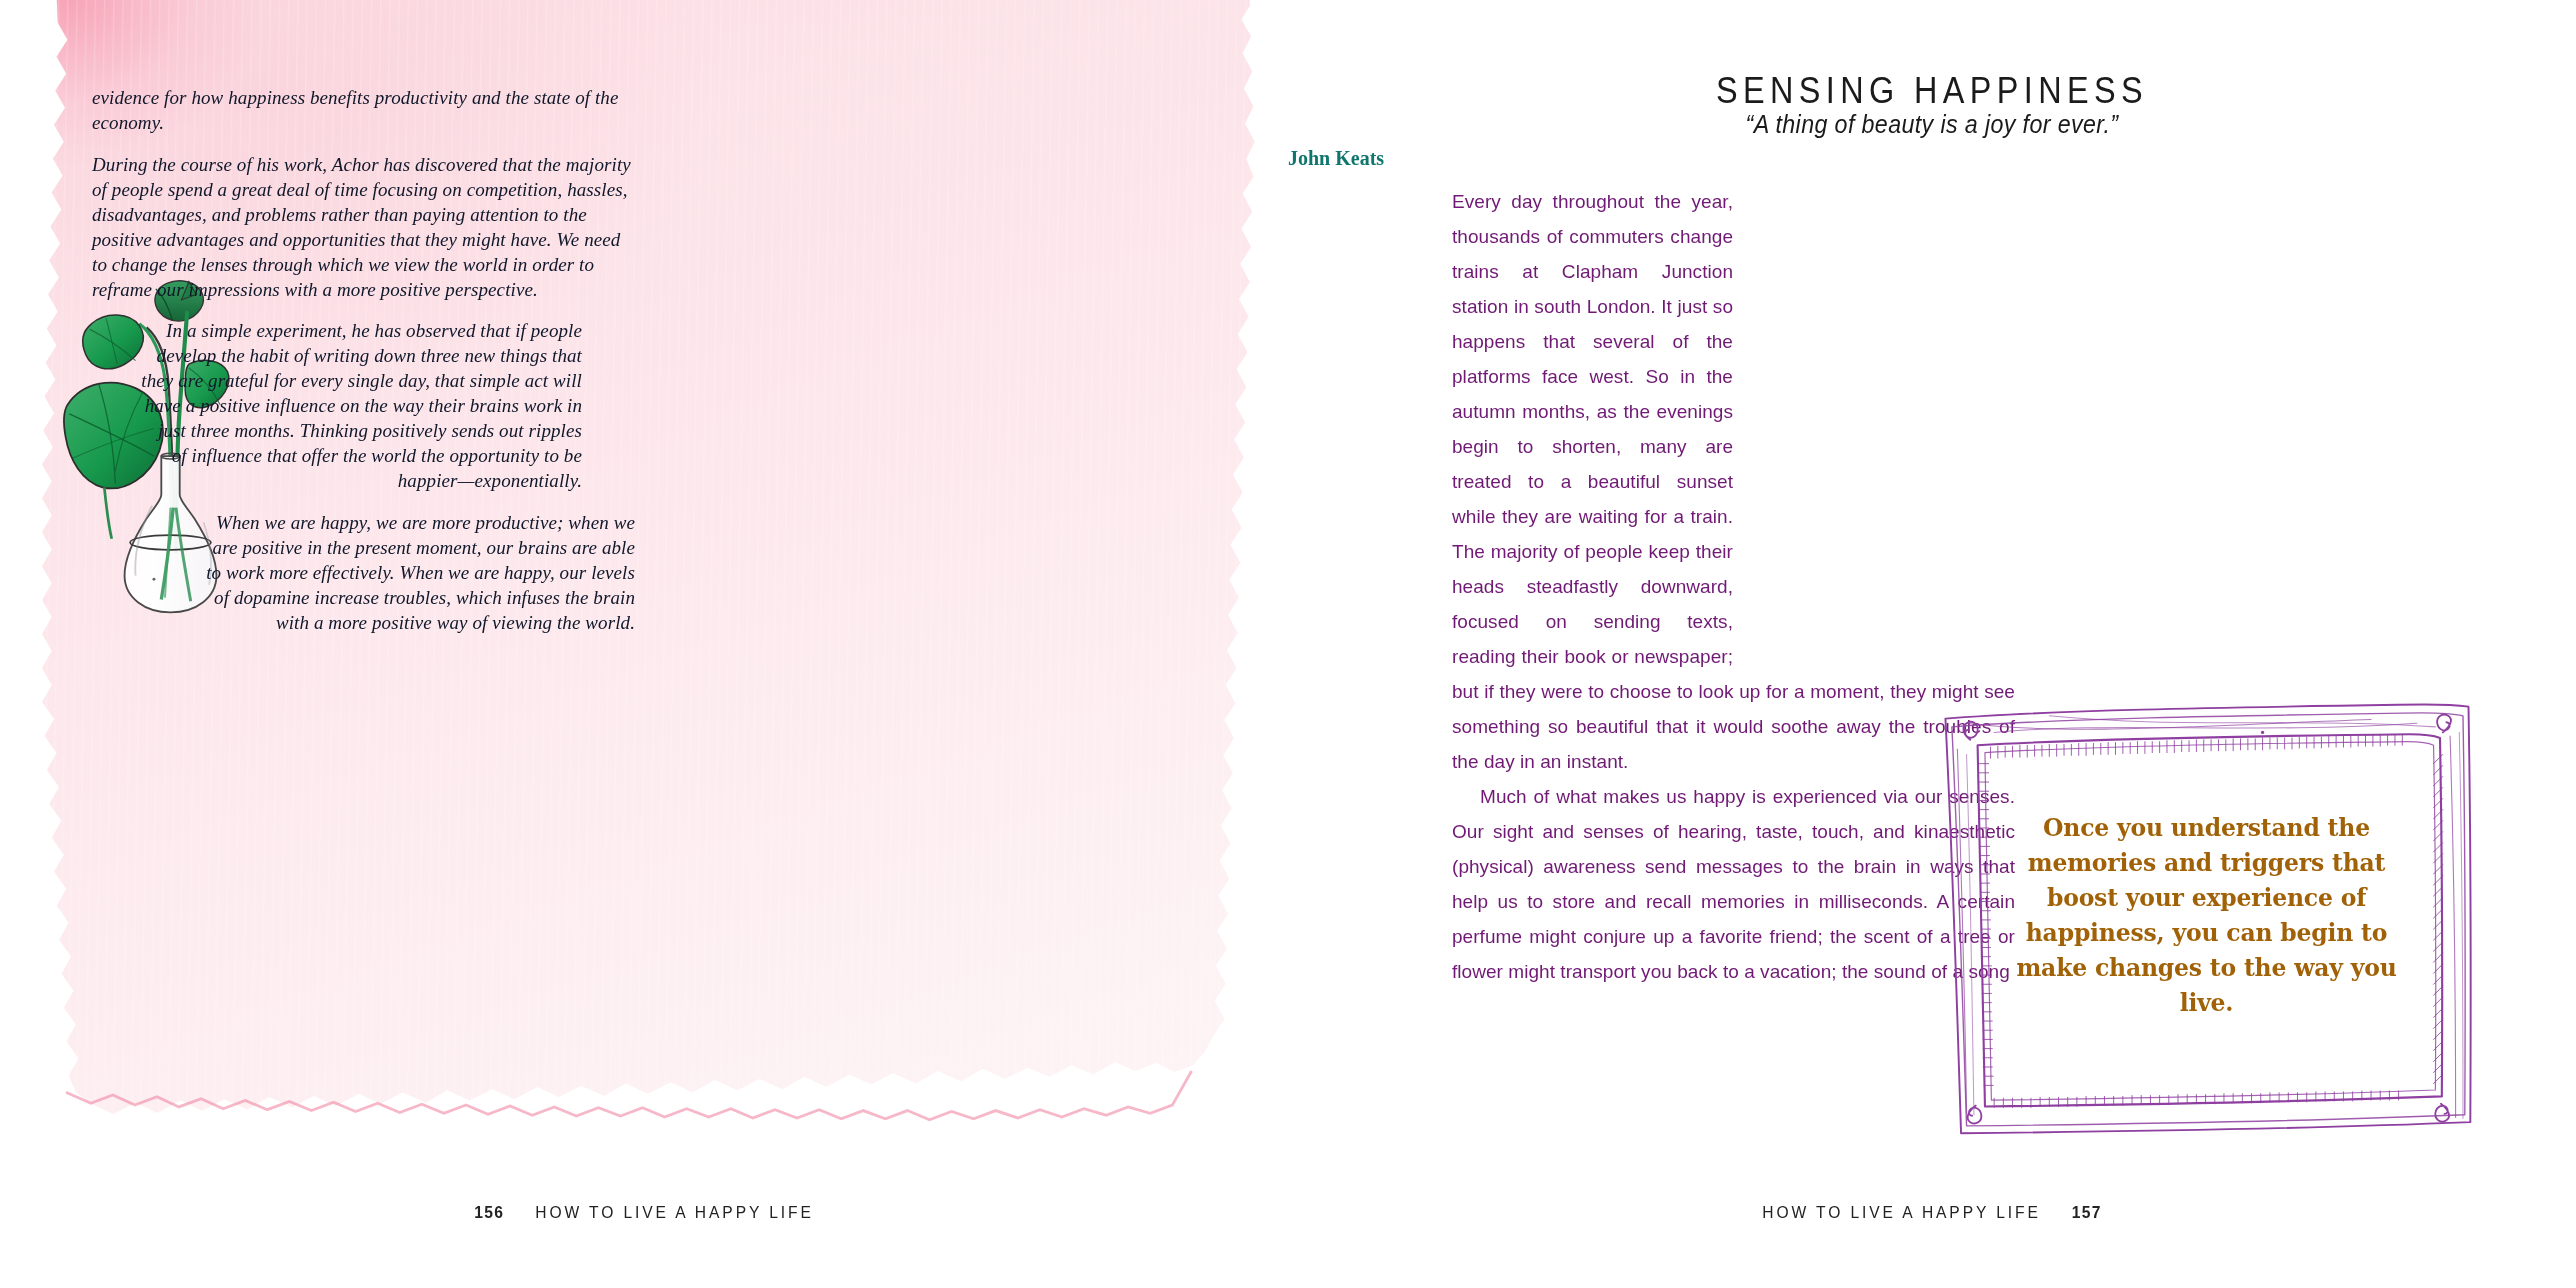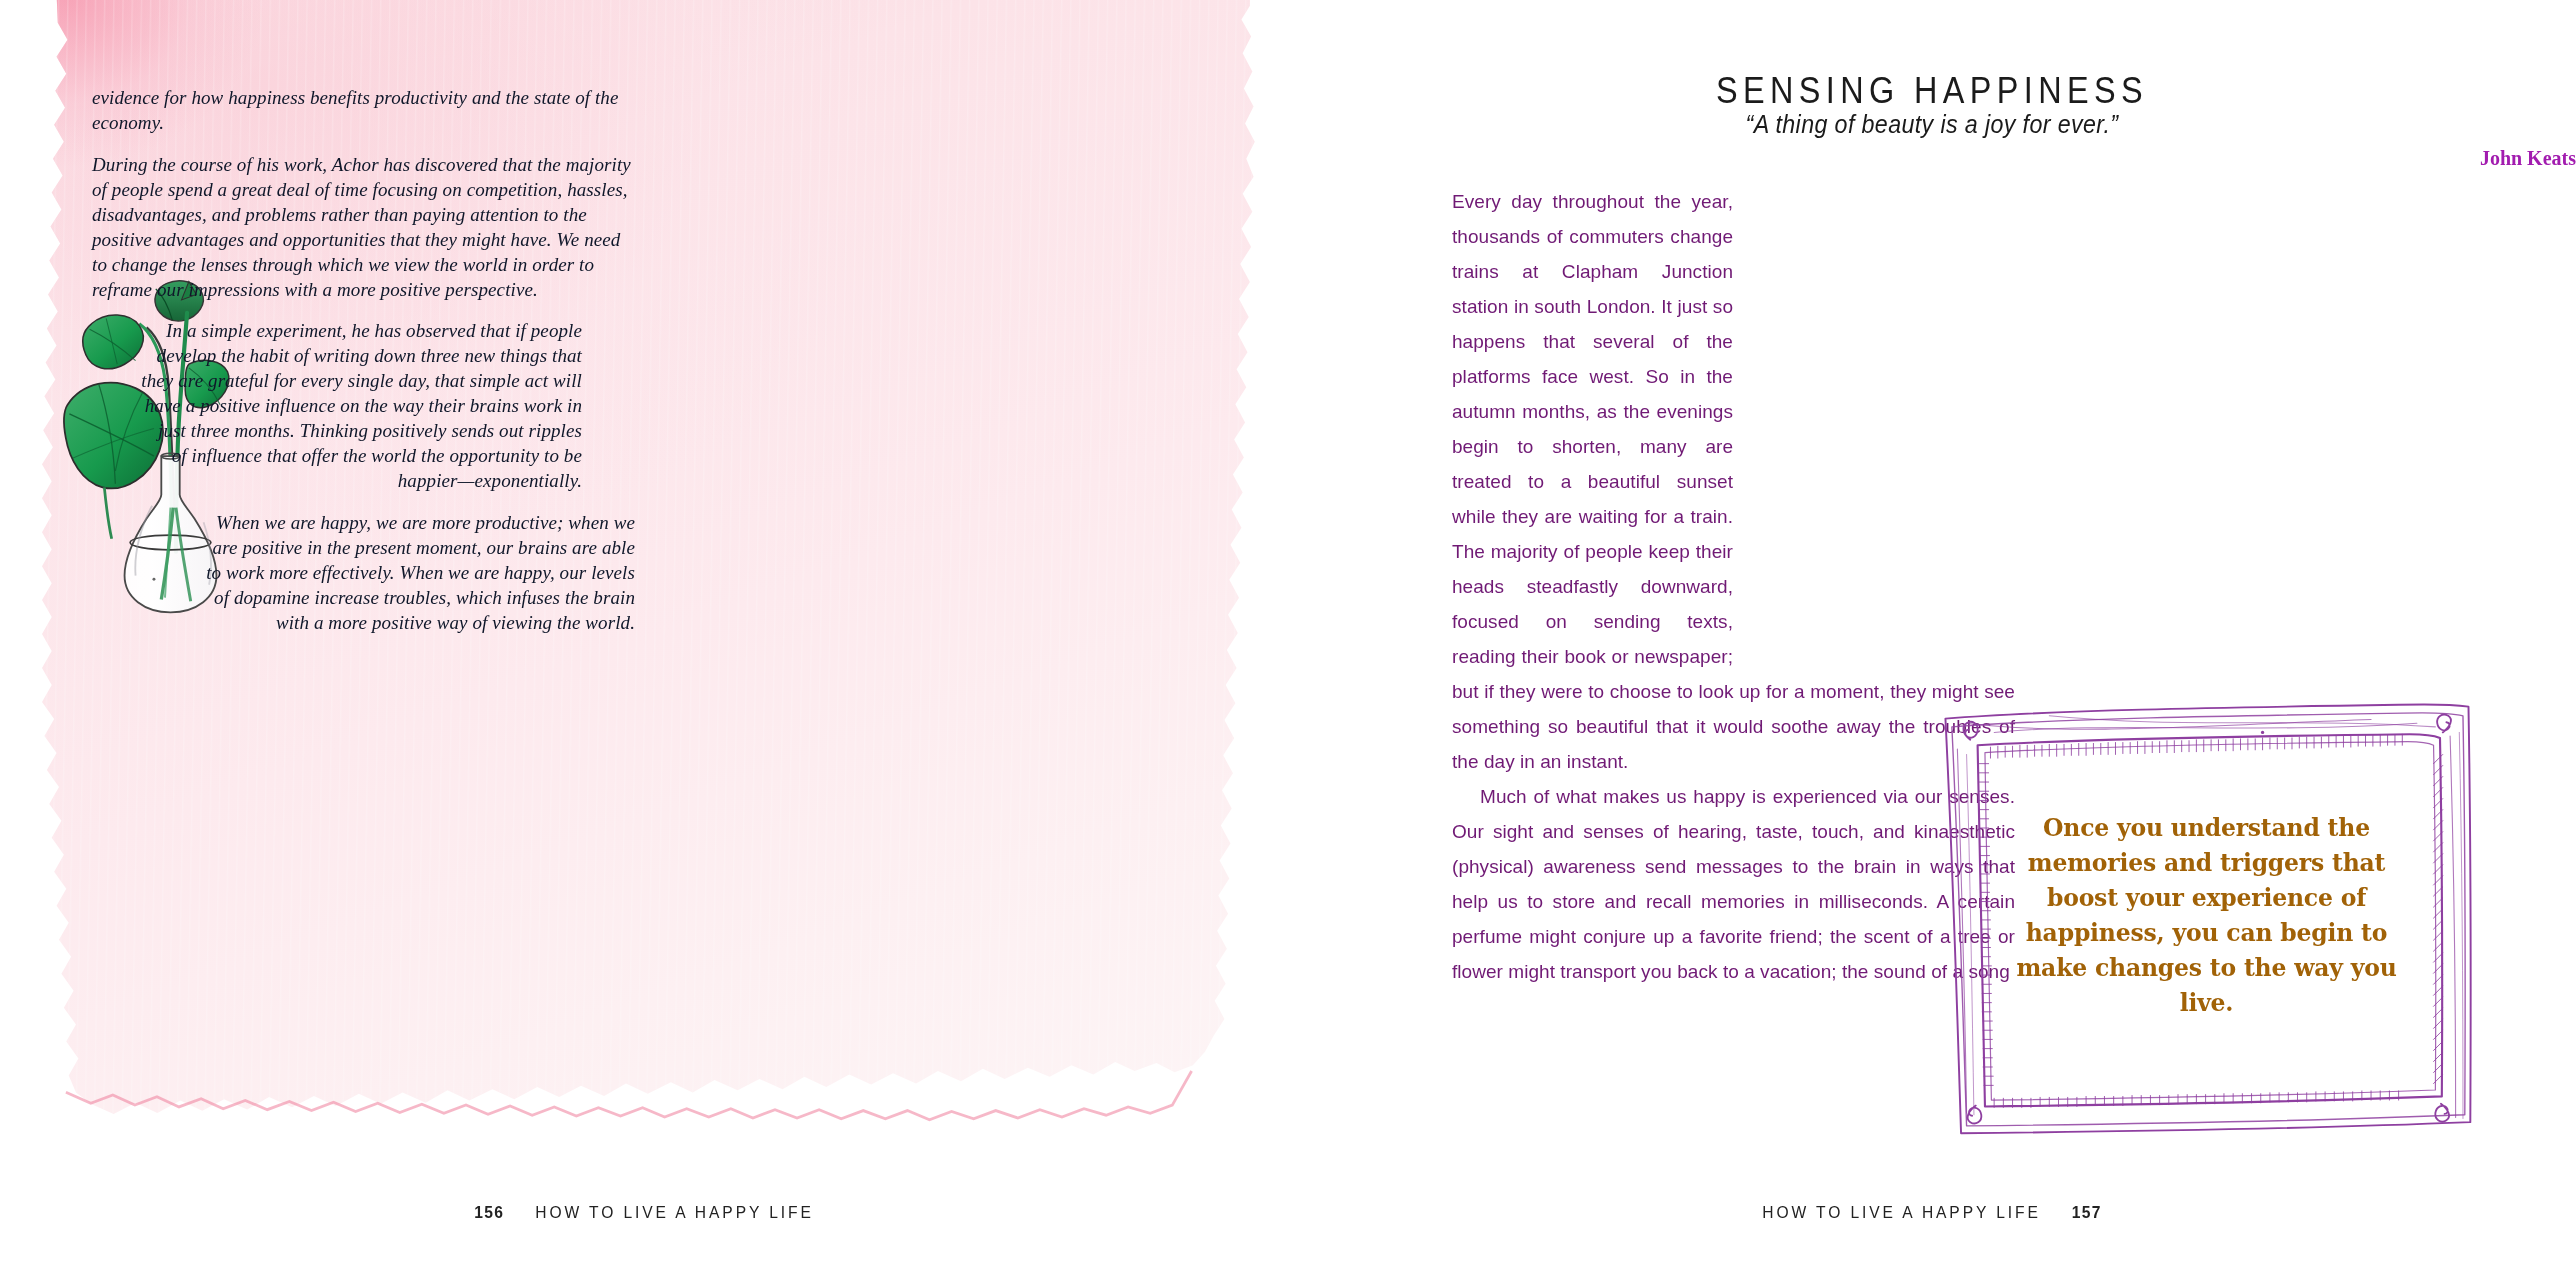--- a/index.html
+++ b/index.html
@@ -42,22 +42,22 @@
 
   
   .right-page{position:absolute;left:1288px;top:0;width:1288px;height:1288px;}
   .chapter-title{position:absolute;left:0;top:46px;width:1288px;text-align:center;
      font-size:36px;letter-spacing:6px;color:#1b1b1b;font-weight:300;
      font-family:"Liberation Sans",sans-serif;
      transform:scaleX(.9);transform-origin:50% 50%;}
   .quote-line{position:absolute;left:0;top:110px;width:1288px;text-align:center;
      font-size:25px;font-style:italic;color:#1a1a1a;font-weight:300;letter-spacing:0.4px;
      transform:scaleX(.93);transform-origin:50% 50%;}
-  .quote-author{position:absolute;left:0;top:147px;width:1288px;text-align:right;
-     font-family:"Liberation Serif",serif;font-weight:bold;font-size:20px;color:#a21caf;}
+  .quote-author{position:absolute;left:0;top:147px;width:1288px;text-align:left;
+     font-family:"Liberation Serif",serif;font-weight:bold;font-size:20px;color:#0f766e;}
 
   .body-col{position:absolute;left:164px;top:184px;width:563px;
      font-size:19px;line-height:35px;color:#701a75;
      text-align:justify;font-weight:400;letter-spacing:0.05px;}
   .body-col p{margin:0;}
   .body-col p.ind{text-indent:28px;}
 
   .flow{position:absolute;left:164px;top:184px;width:563px;}
 
   

